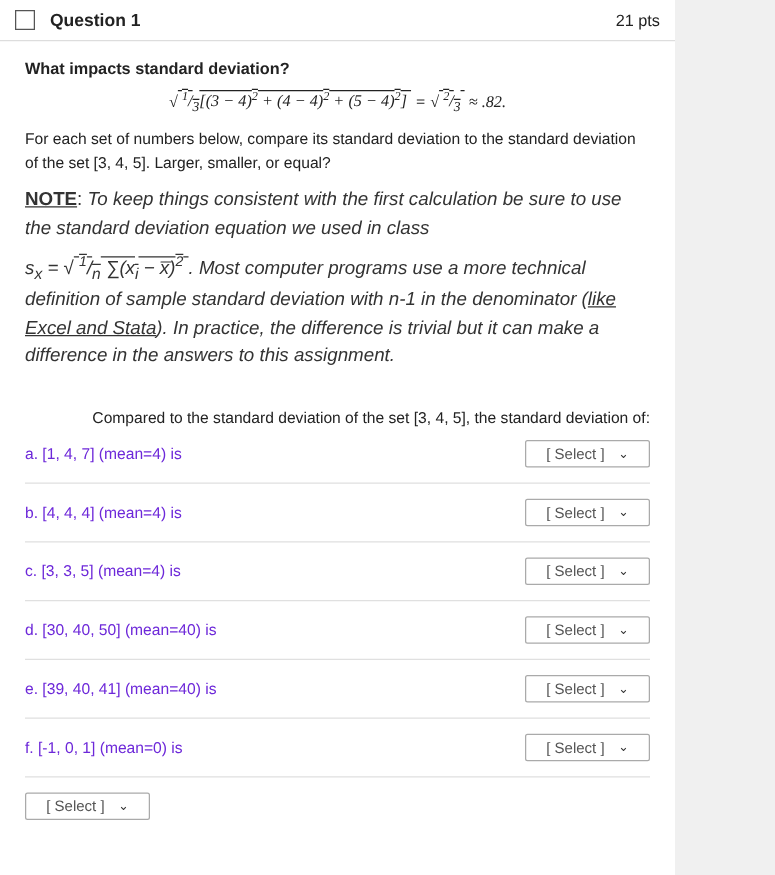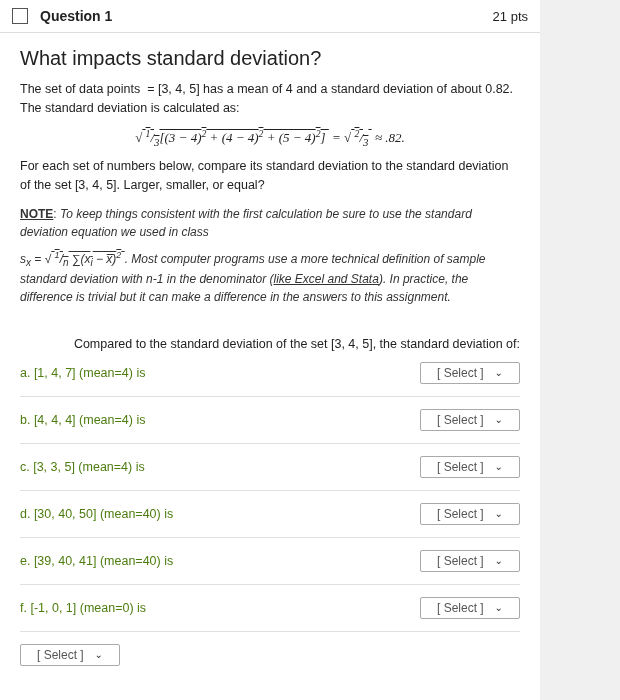--- a/index.html
+++ b/index.html
@@ -56,40 +56,40 @@
     .points {
       font-size: 13px;
       font-weight: normal;
     }
 
     .content {
       padding: 14px 20px 10px 20px;
     }
 
     .main-question {
-      font-size: 20px;
-      font-weight: normal;
+      font-size: 13px;
+      font-weight: bold;
       margin-bottom: 10px;
     }
 
     .description {
       font-size: 12.5px;
       line-height: 1.5;
       margin-bottom: 10px;
       color: #222;
     }
 
     .formula-block {
       font-size: 13px;
       margin: 8px 0 10px 0;
       font-style: italic;
     }
 
     .note-section {
-      font-size: 12px;
+      font-size: 15px;
       line-height: 1.5;
       margin-bottom: 8px;
       color: #333;
     }
 
     .note-label {
       font-weight: bold;
       text-decoration: underline;
     }
 
@@ -113,21 +113,21 @@
 
     .question-item {
       display: flex;
       align-items: center;
       font-size: 12.5px;
       gap: 6px;
     }
 
     .item-label {
       flex: 1;
-      color: #4d7c0f;
+      color: #6d28d9;
     }
 
     .select-dropdown {
       display: flex;
       align-items: center;
       border: 1px solid #aaa;
       border-radius: 2px;
       padding: 3px 16px;
       background: #fff;
       cursor: pointer;
@@ -170,23 +170,20 @@
     <div class="question-header">
       <span class="question-title">Question 1</span>
       <span class="points">21 pts</span>
     </div>
   </div>
 
   <div class="content">
 
     <div class="main-question">What impacts standard deviation?</div>
 
-    <div class="description">
-      The set of data points &nbsp;= [3, 4, 5] has a mean of 4 and a standard deviation of about 0.82. The standard deviation is calculated as:
-    </div>
 
     <div class="formula-block math">
       √<span style="text-decoration:overline;">&nbsp;<sup>1</sup>/<sub>3</sub>[(3 − 4)<sup>2</sup> + (4 − 4)<sup>2</sup> + (5 − 4)<sup>2</sup>]&nbsp;</span> = √<span style="text-decoration:overline;">&nbsp;<sup>2</sup>/<sub>3</sub>&nbsp;</span> ≈ .82.
     </div>
 
     <div class="description">
       For each set of numbers below, compare its standard deviation to the standard deviation of the set [3, 4, 5]. Larger, smaller, or equal?
     </div>
 
     <div class="note-section">

